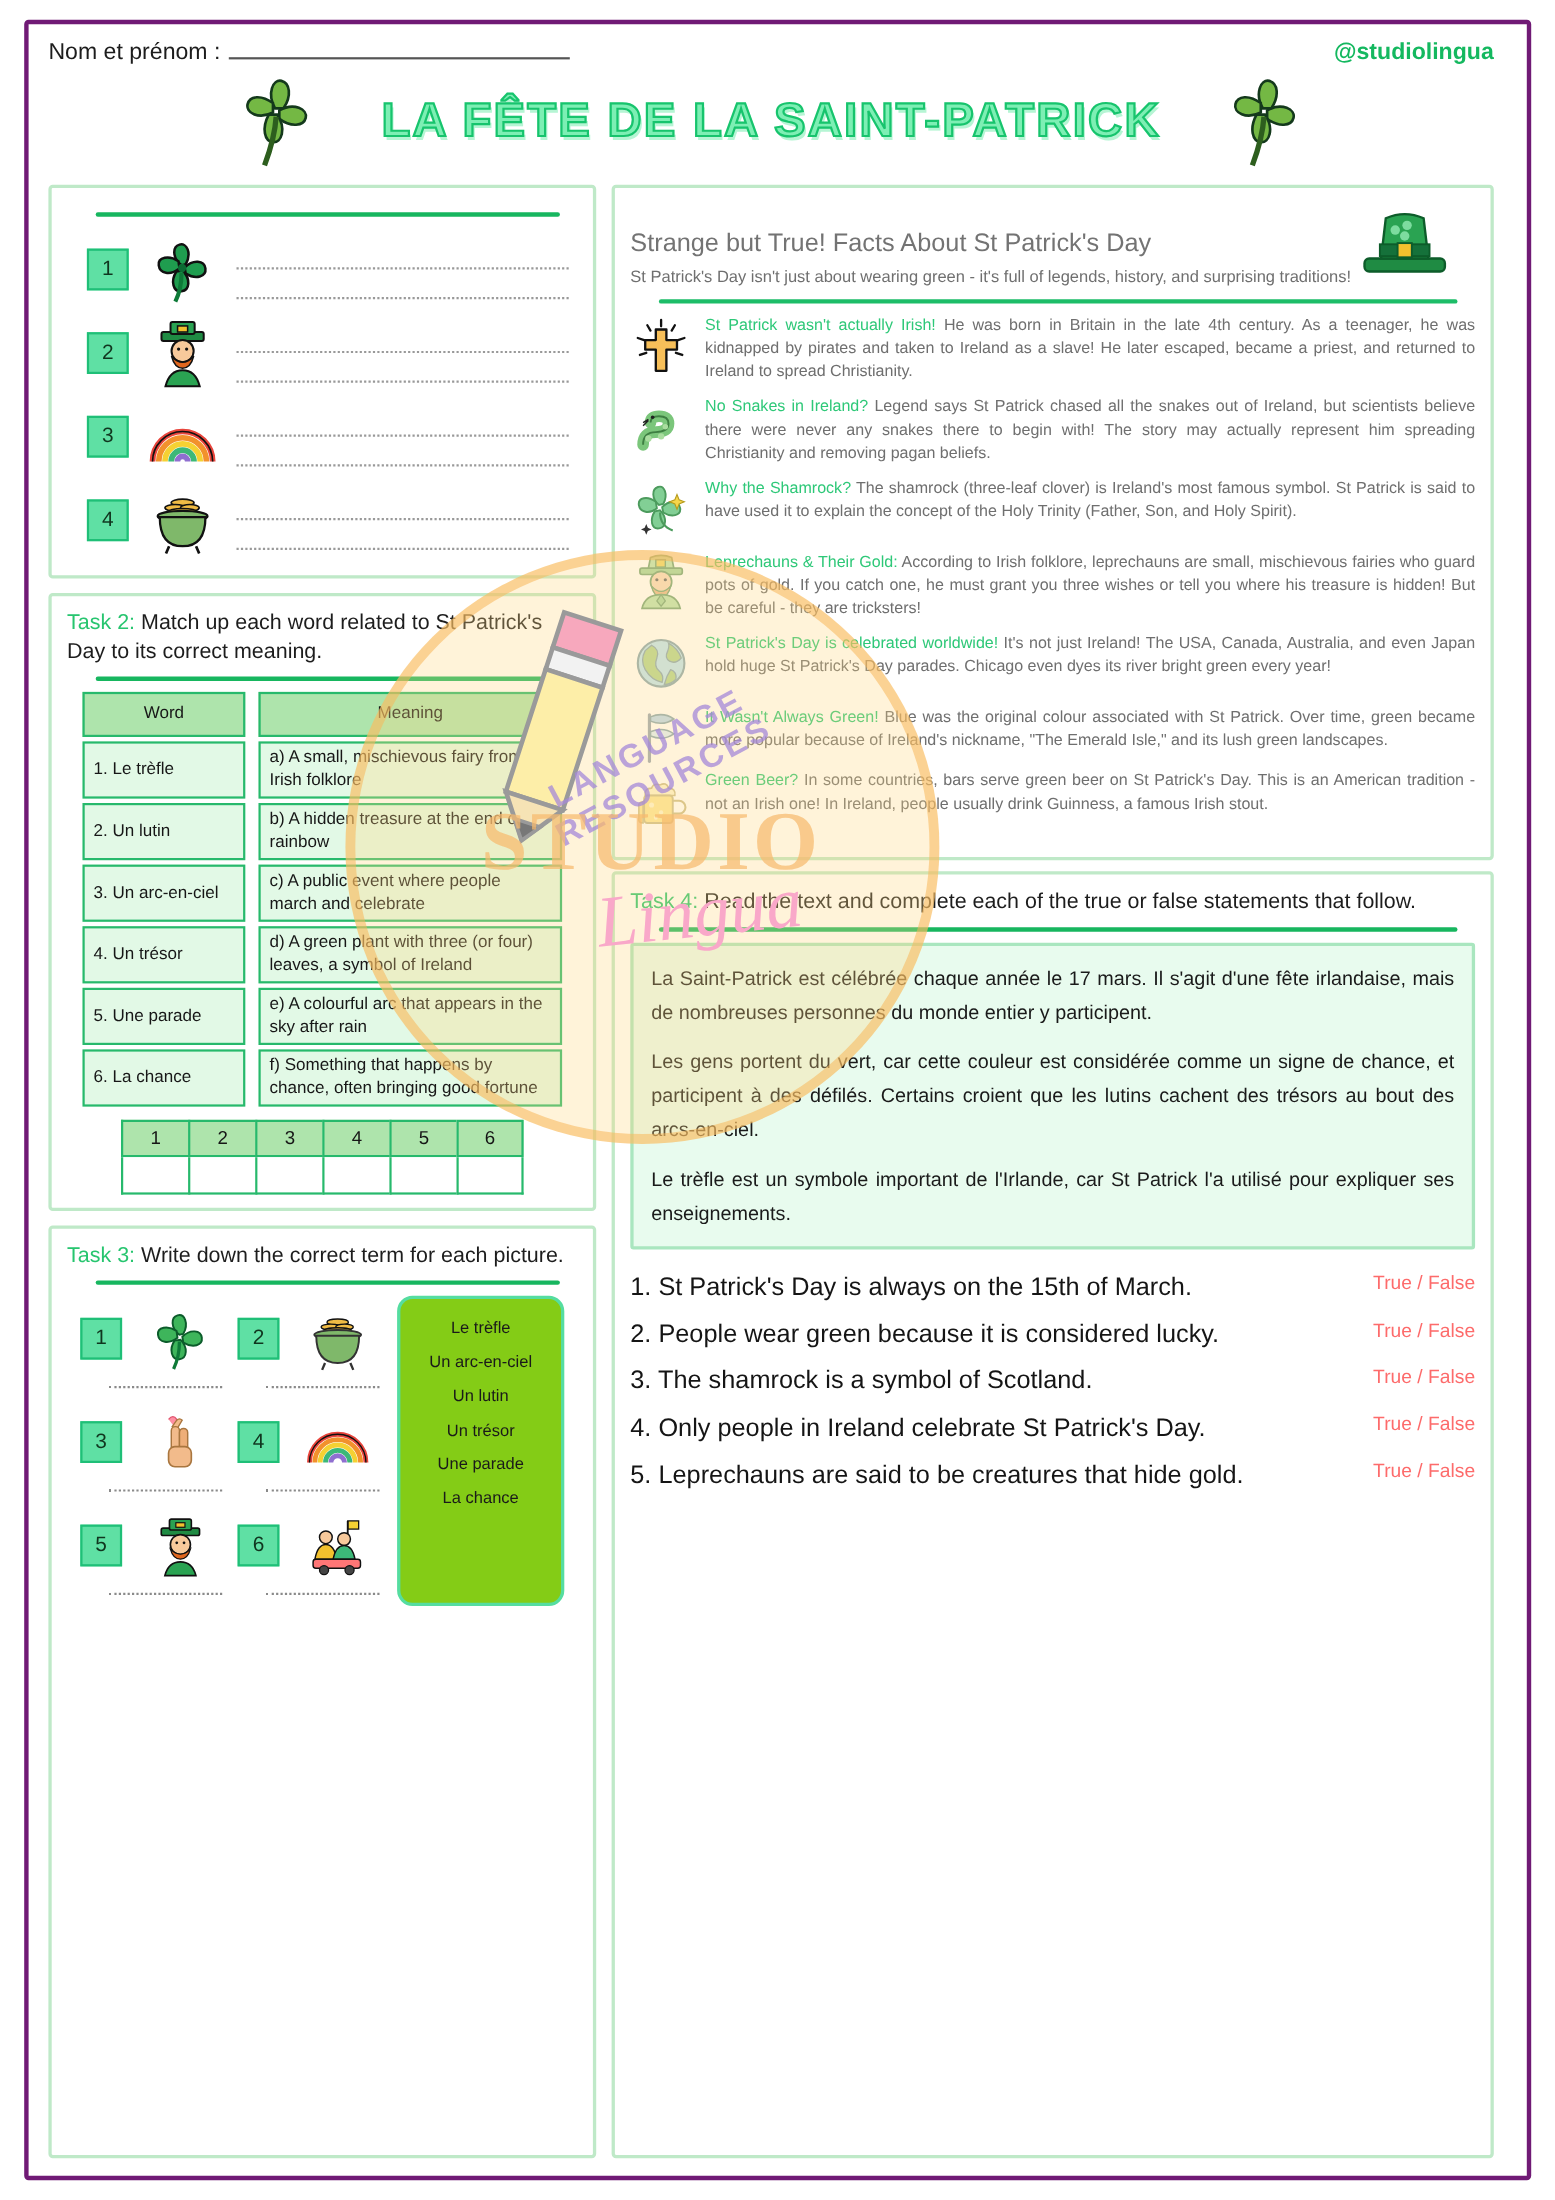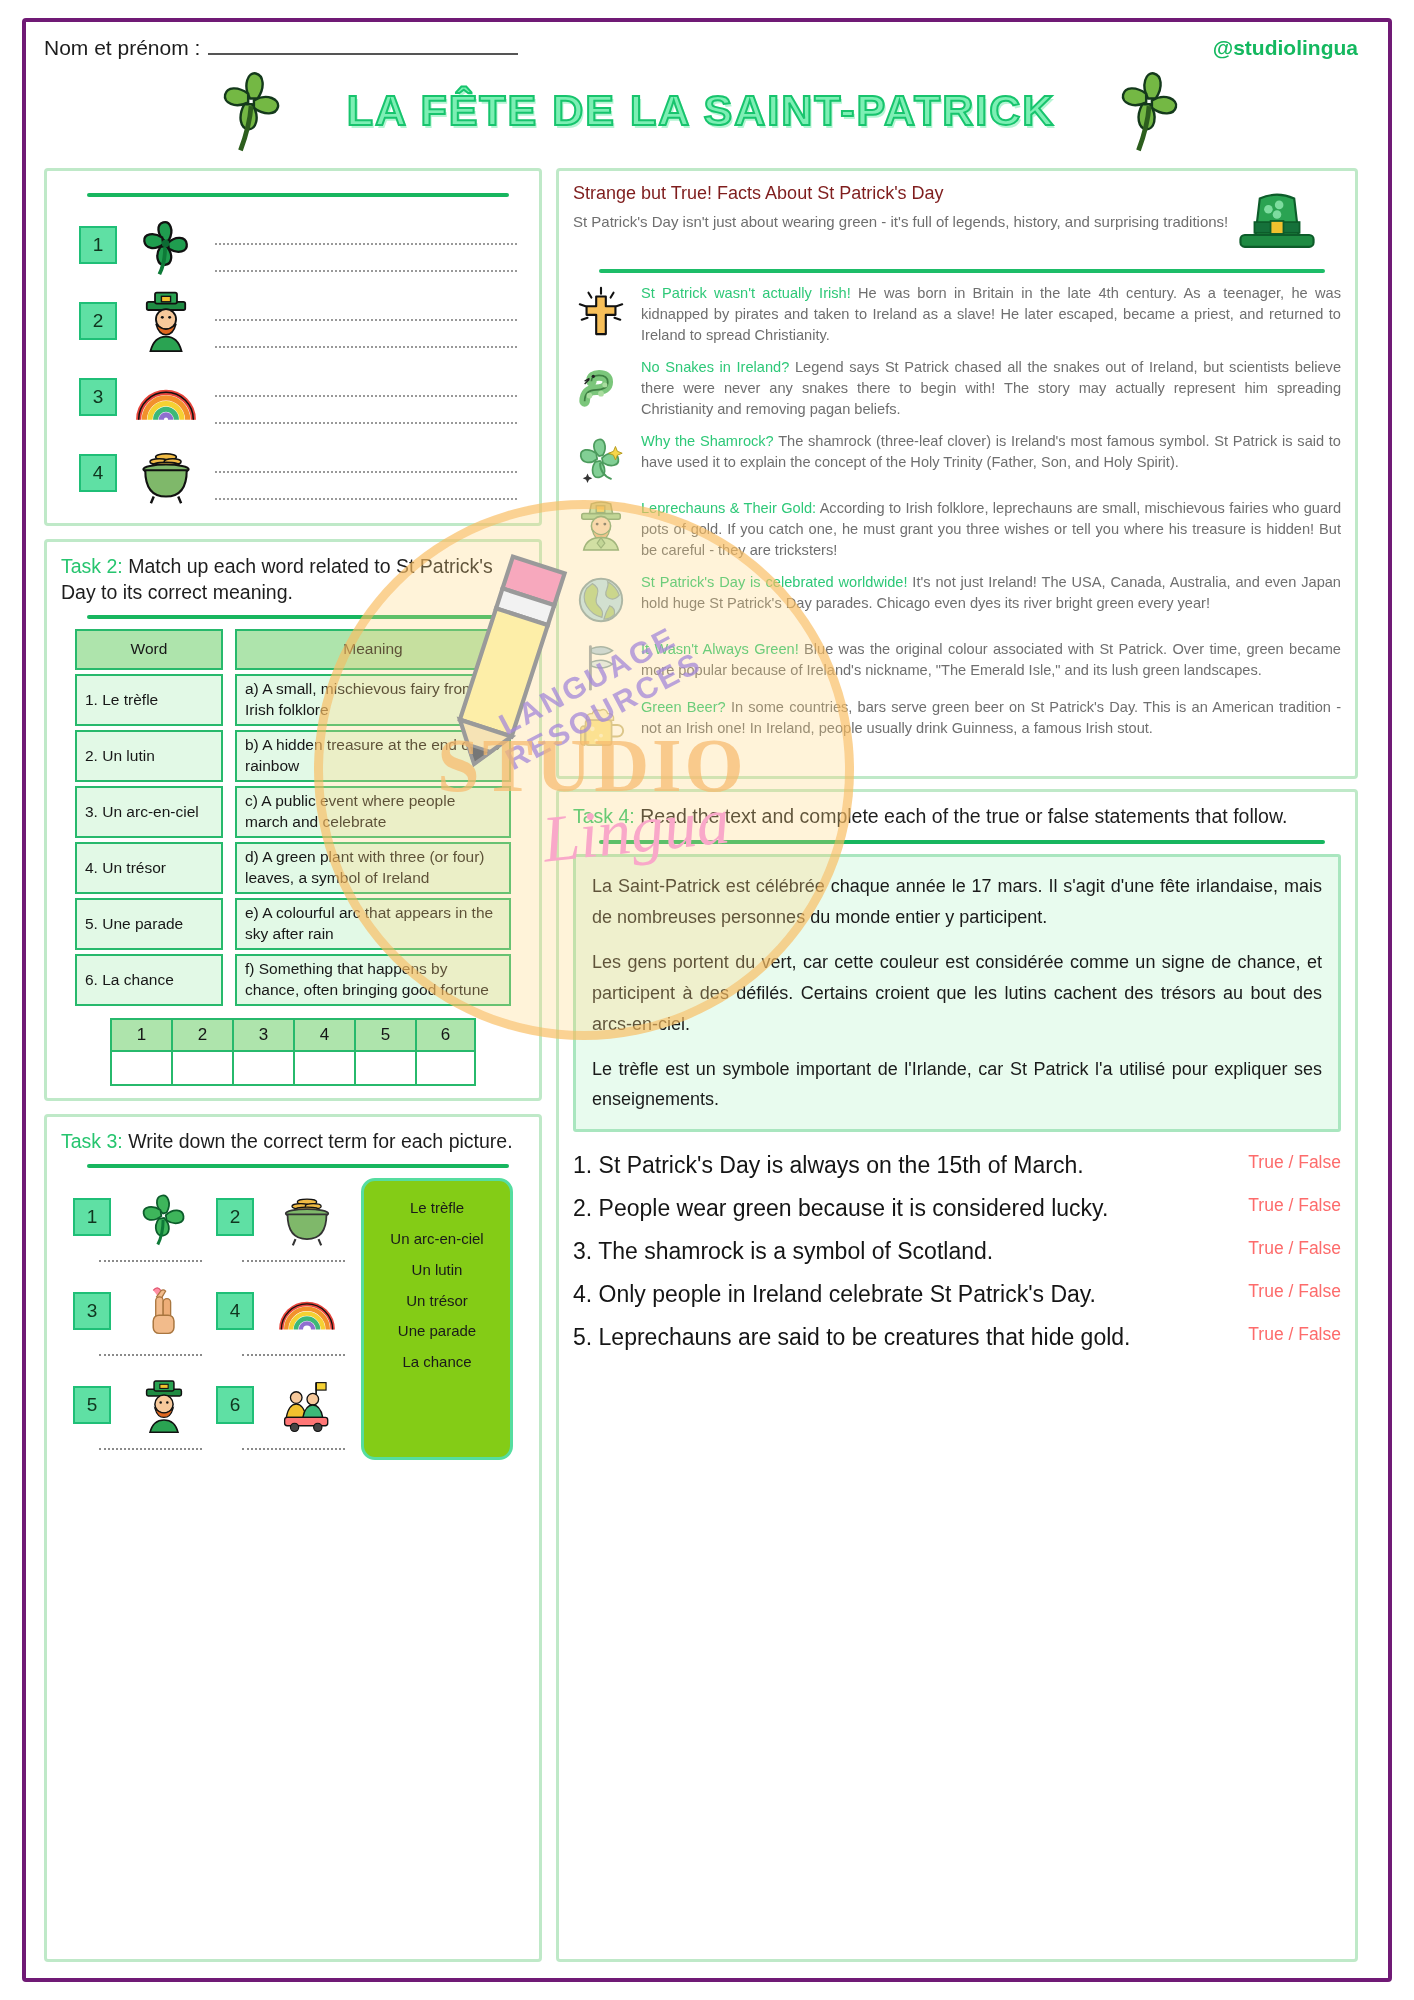--- a/index.html
+++ b/index.html
@@ -62,21 +62,21 @@
     width: 38px; height: 38px; flex: 0 0 38px;
     background: #5fe0a4; border: 2px solid #1fbf77;
     display: flex; align-items: center; justify-content: center;
     font-size: 19px; color: #10361f;
   }
   .t1icon { width: 70px; height: 70px; display:flex; align-items:center; justify-content:center; }
   .t1lines { flex: 1; padding-right: 8px; }
   .dots { border-bottom: 2px dotted #999; height: 27px; }
 
   
-  .facts-title { color: #7f1d1d; font-size: 18px; margin-bottom: 7px; }
+  .facts-title { color: #737373; font-size: 23px; margin-bottom: 7px; margin-top: 24px; }
   .facts-intro { font-size: 15px; line-height: 1.42; color: #6f6f6f; }
   .facts-hat { width: 86px; height: 76px; flex: 0 0 86px; }
   .facts-top { display: flex; align-items: flex-start; gap: 6px; }
   .fact { display: flex; gap: 12px; margin-bottom: 11px; align-items: flex-start; }
   .fact-ico { width: 56px; height: 56px; flex: 0 0 56px; display:flex; align-items:center; justify-content:center;}
   .fact-txt { font-size: 14.6px; line-height: 1.44; color: #6f6f6f; text-align: justify; }
   .fact-txt b { color: #2ec878; font-weight: normal; }
 
   
   .t2wrap { display: flex; gap: 12px; padding: 0 14px; }

